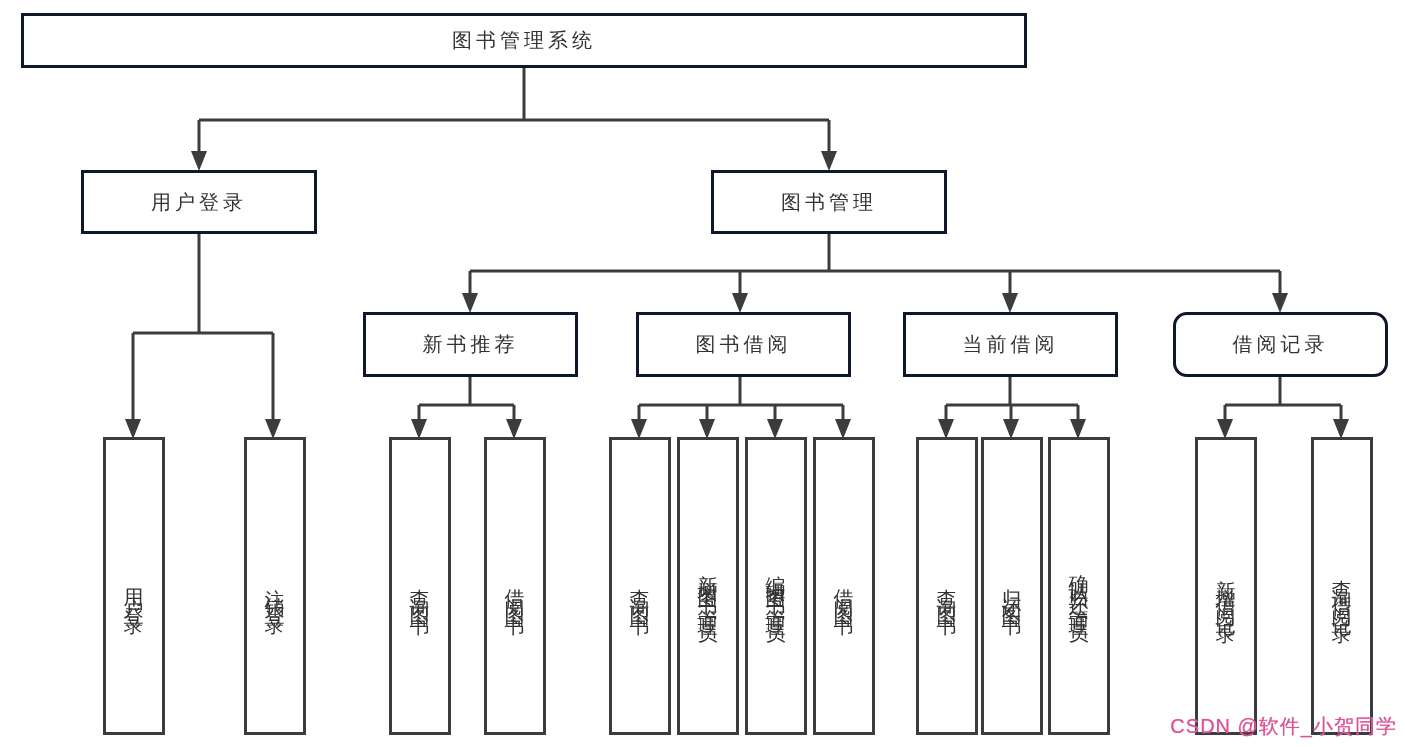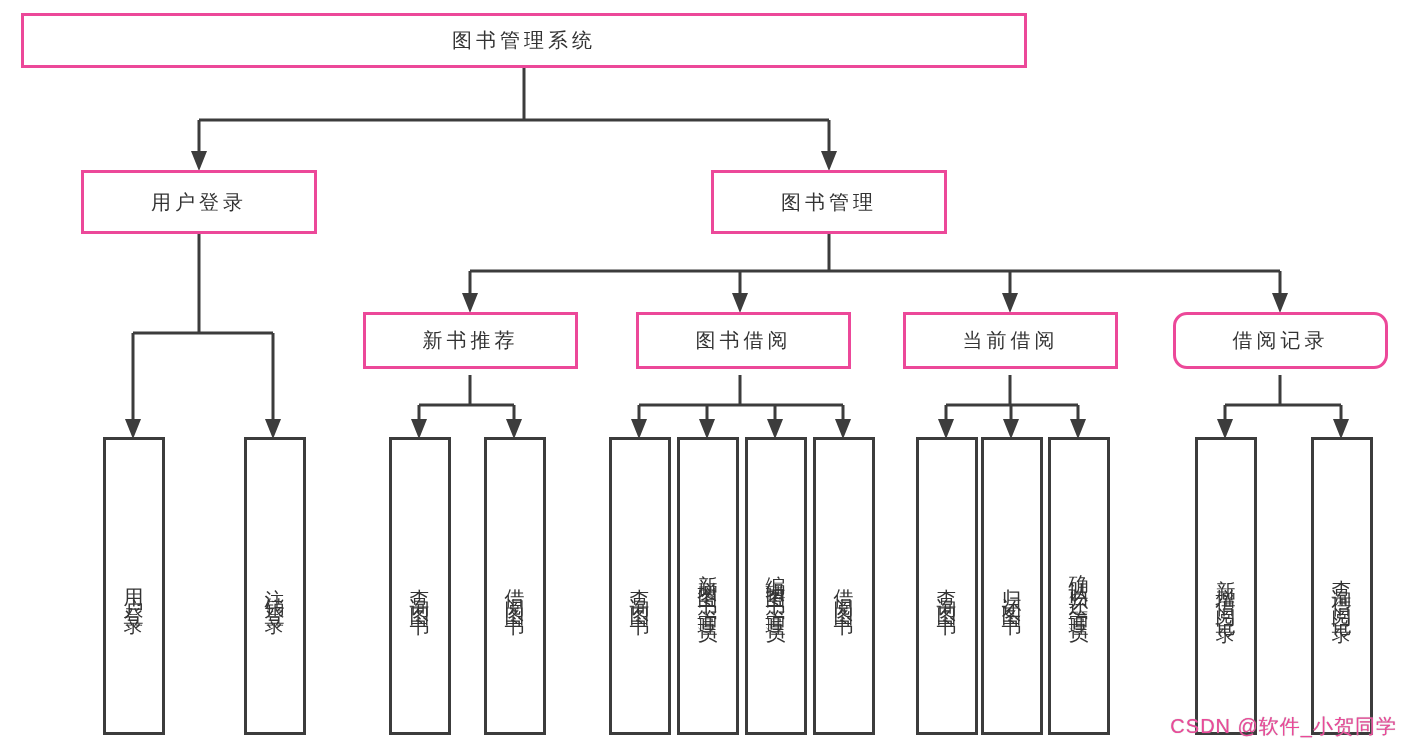--- a/index.html
+++ b/index.html
@@ -2,29 +2,29 @@
 <html><head>
 <meta charset="utf-8">
 <style>
   html,body{margin:0;padding:0;background:#ffffff;}
   .canvas{
     position:relative;width:1405px;height:747px;background:#ffffff;overflow:hidden;
     font-family:"Liberation Sans","DejaVu Sans",sans-serif;color:#333333;
   }
   .connectors{position:absolute;left:0;top:0;width:1405px;height:747px;}
   .node{
-    position:absolute;box-sizing:border-box;border:3px solid #ec4899;background:#ffffff;
+    position:absolute;box-sizing:border-box;border:3px solid #0f172a;background:#ffffff;
     display:flex;align-items:center;justify-content:center;
     font-size:20px;letter-spacing:4px;color:#333333;z-index:2;
   }
   .node.root{left:21px;top:13px;width:1006px;height:55px;}
   .node.lvl2{top:170px;width:236px;height:64px;}
   .node.lvl2.n-user{left:81px;}
   .node.lvl2.n-mgmt{left:711px;text-align:right;}
-  .node.lvl3{top:312px;width:215px;height:57px;}
+  .node.lvl3{top:312px;width:215px;height:65px;}
   .node.lvl3.n-newbook{left:363px;}
   .node.lvl3.n-borrow{left:636px;text-align:center;}
   .node.lvl3.n-current{left:903px;}
   .node.lvl3.n-record{left:1173px;border-radius:14px;}
   .leaf{
     position:absolute;top:437px;width:62px;height:298px;box-sizing:border-box;
     border:3px solid #3c3c3c;background:#ffffff;z-index:2;
     display:flex;align-items:center;justify-content:center;
     writing-mode:vertical-rl;text-orientation:mixed;
     font-size:20px;letter-spacing:9px;color:#333333;line-height:1;

